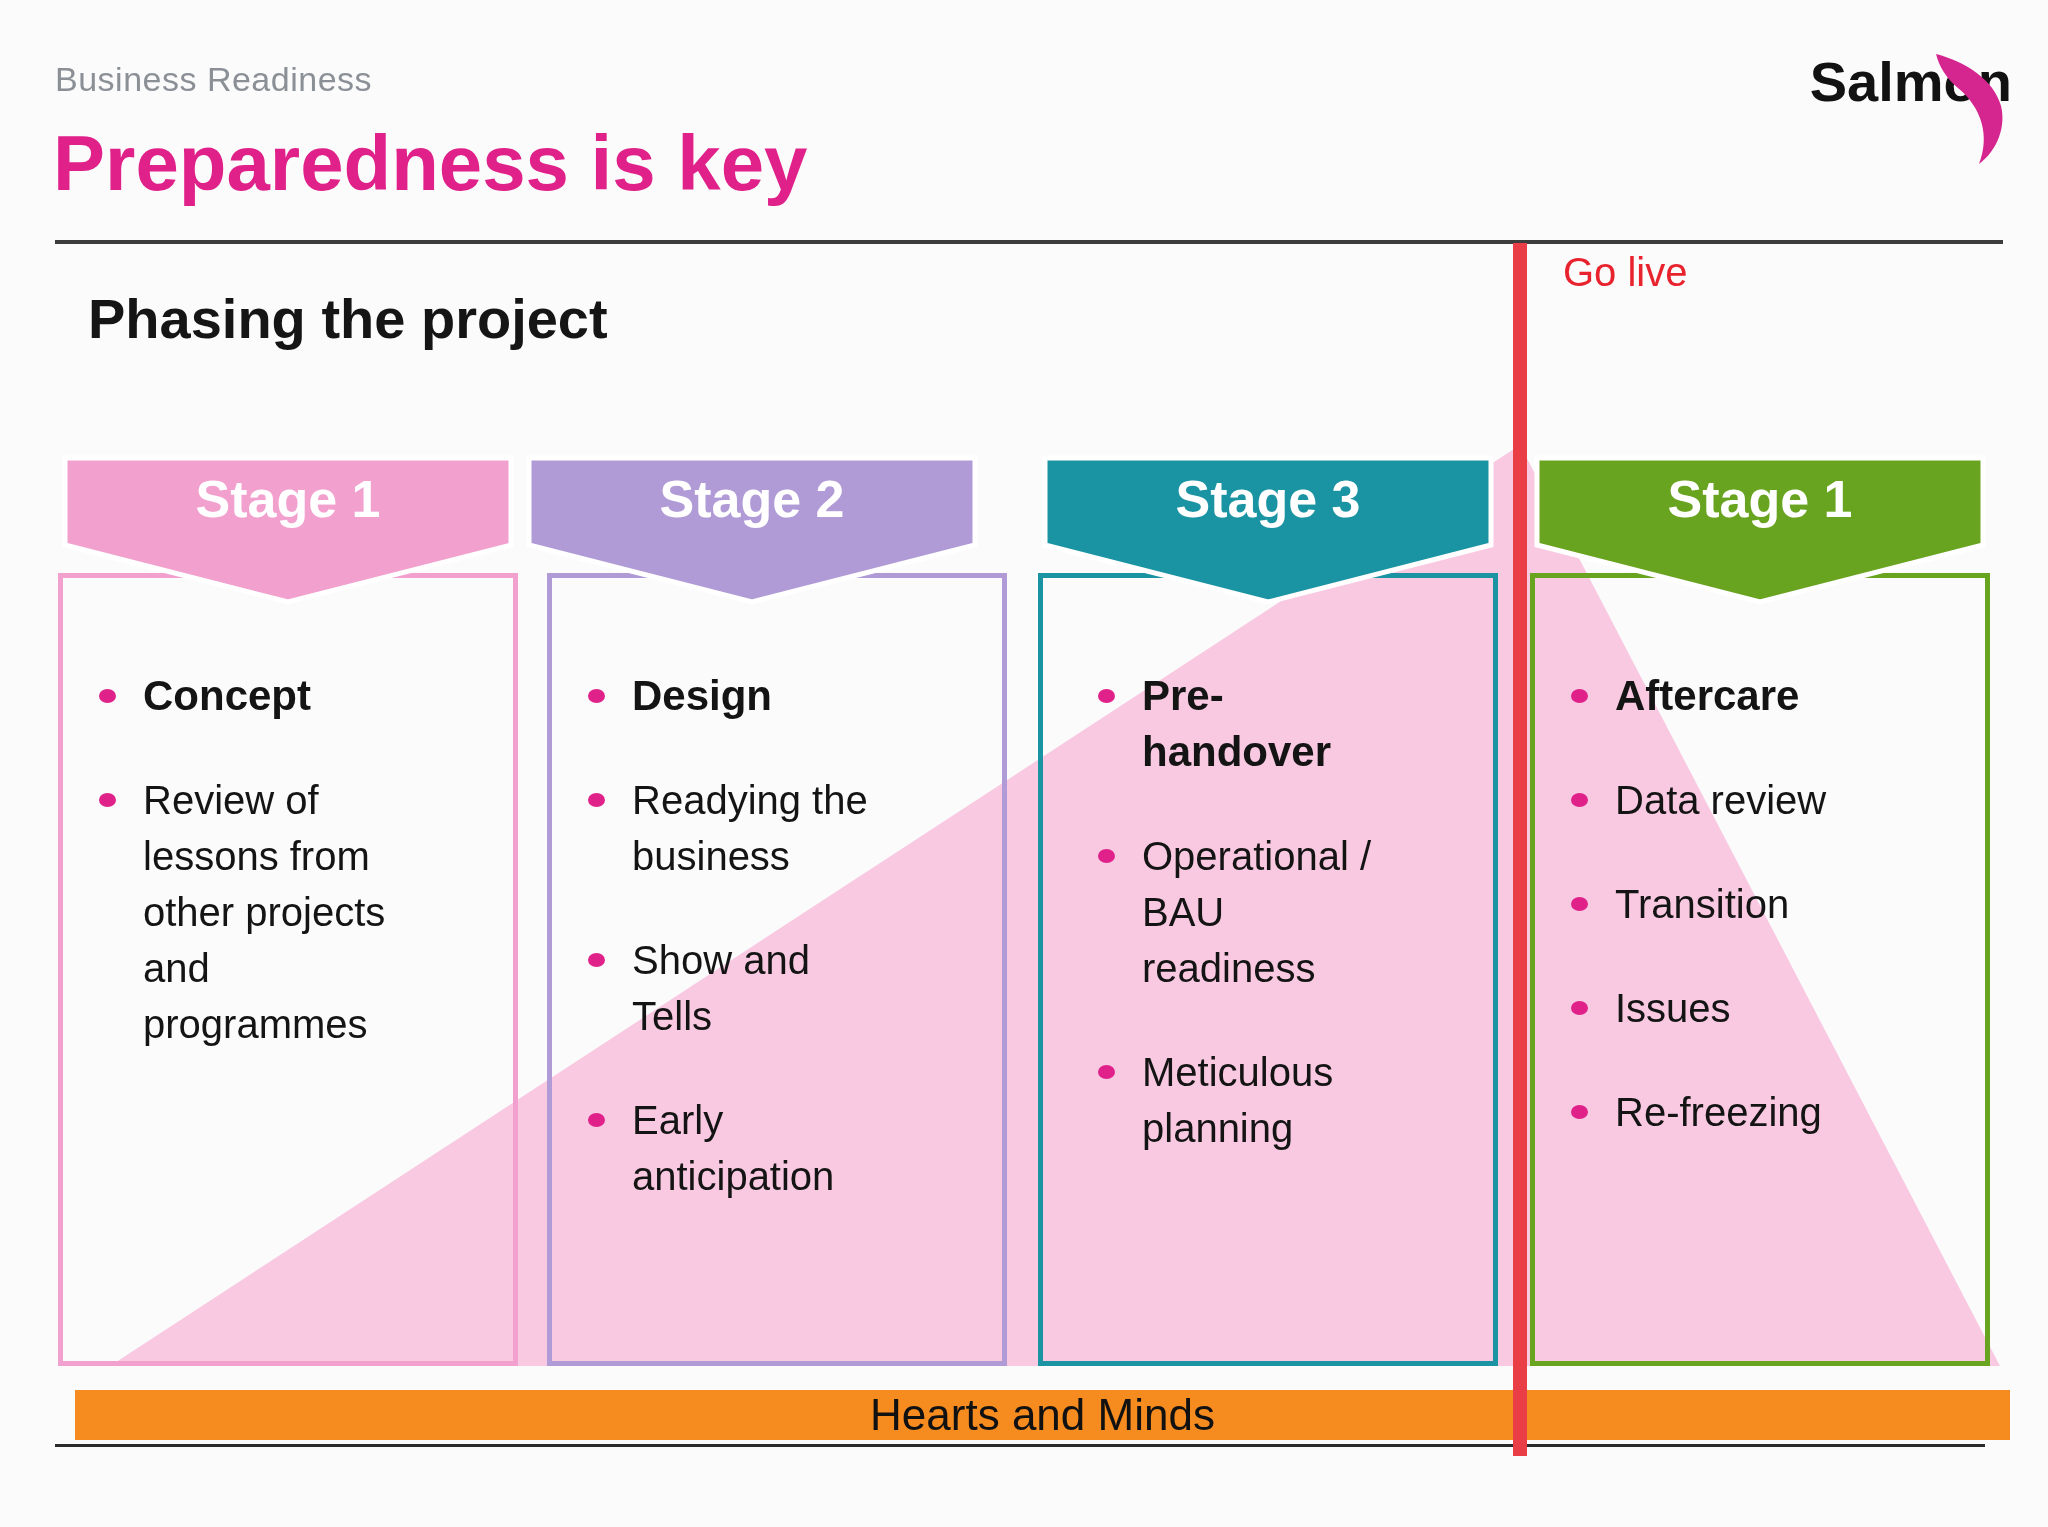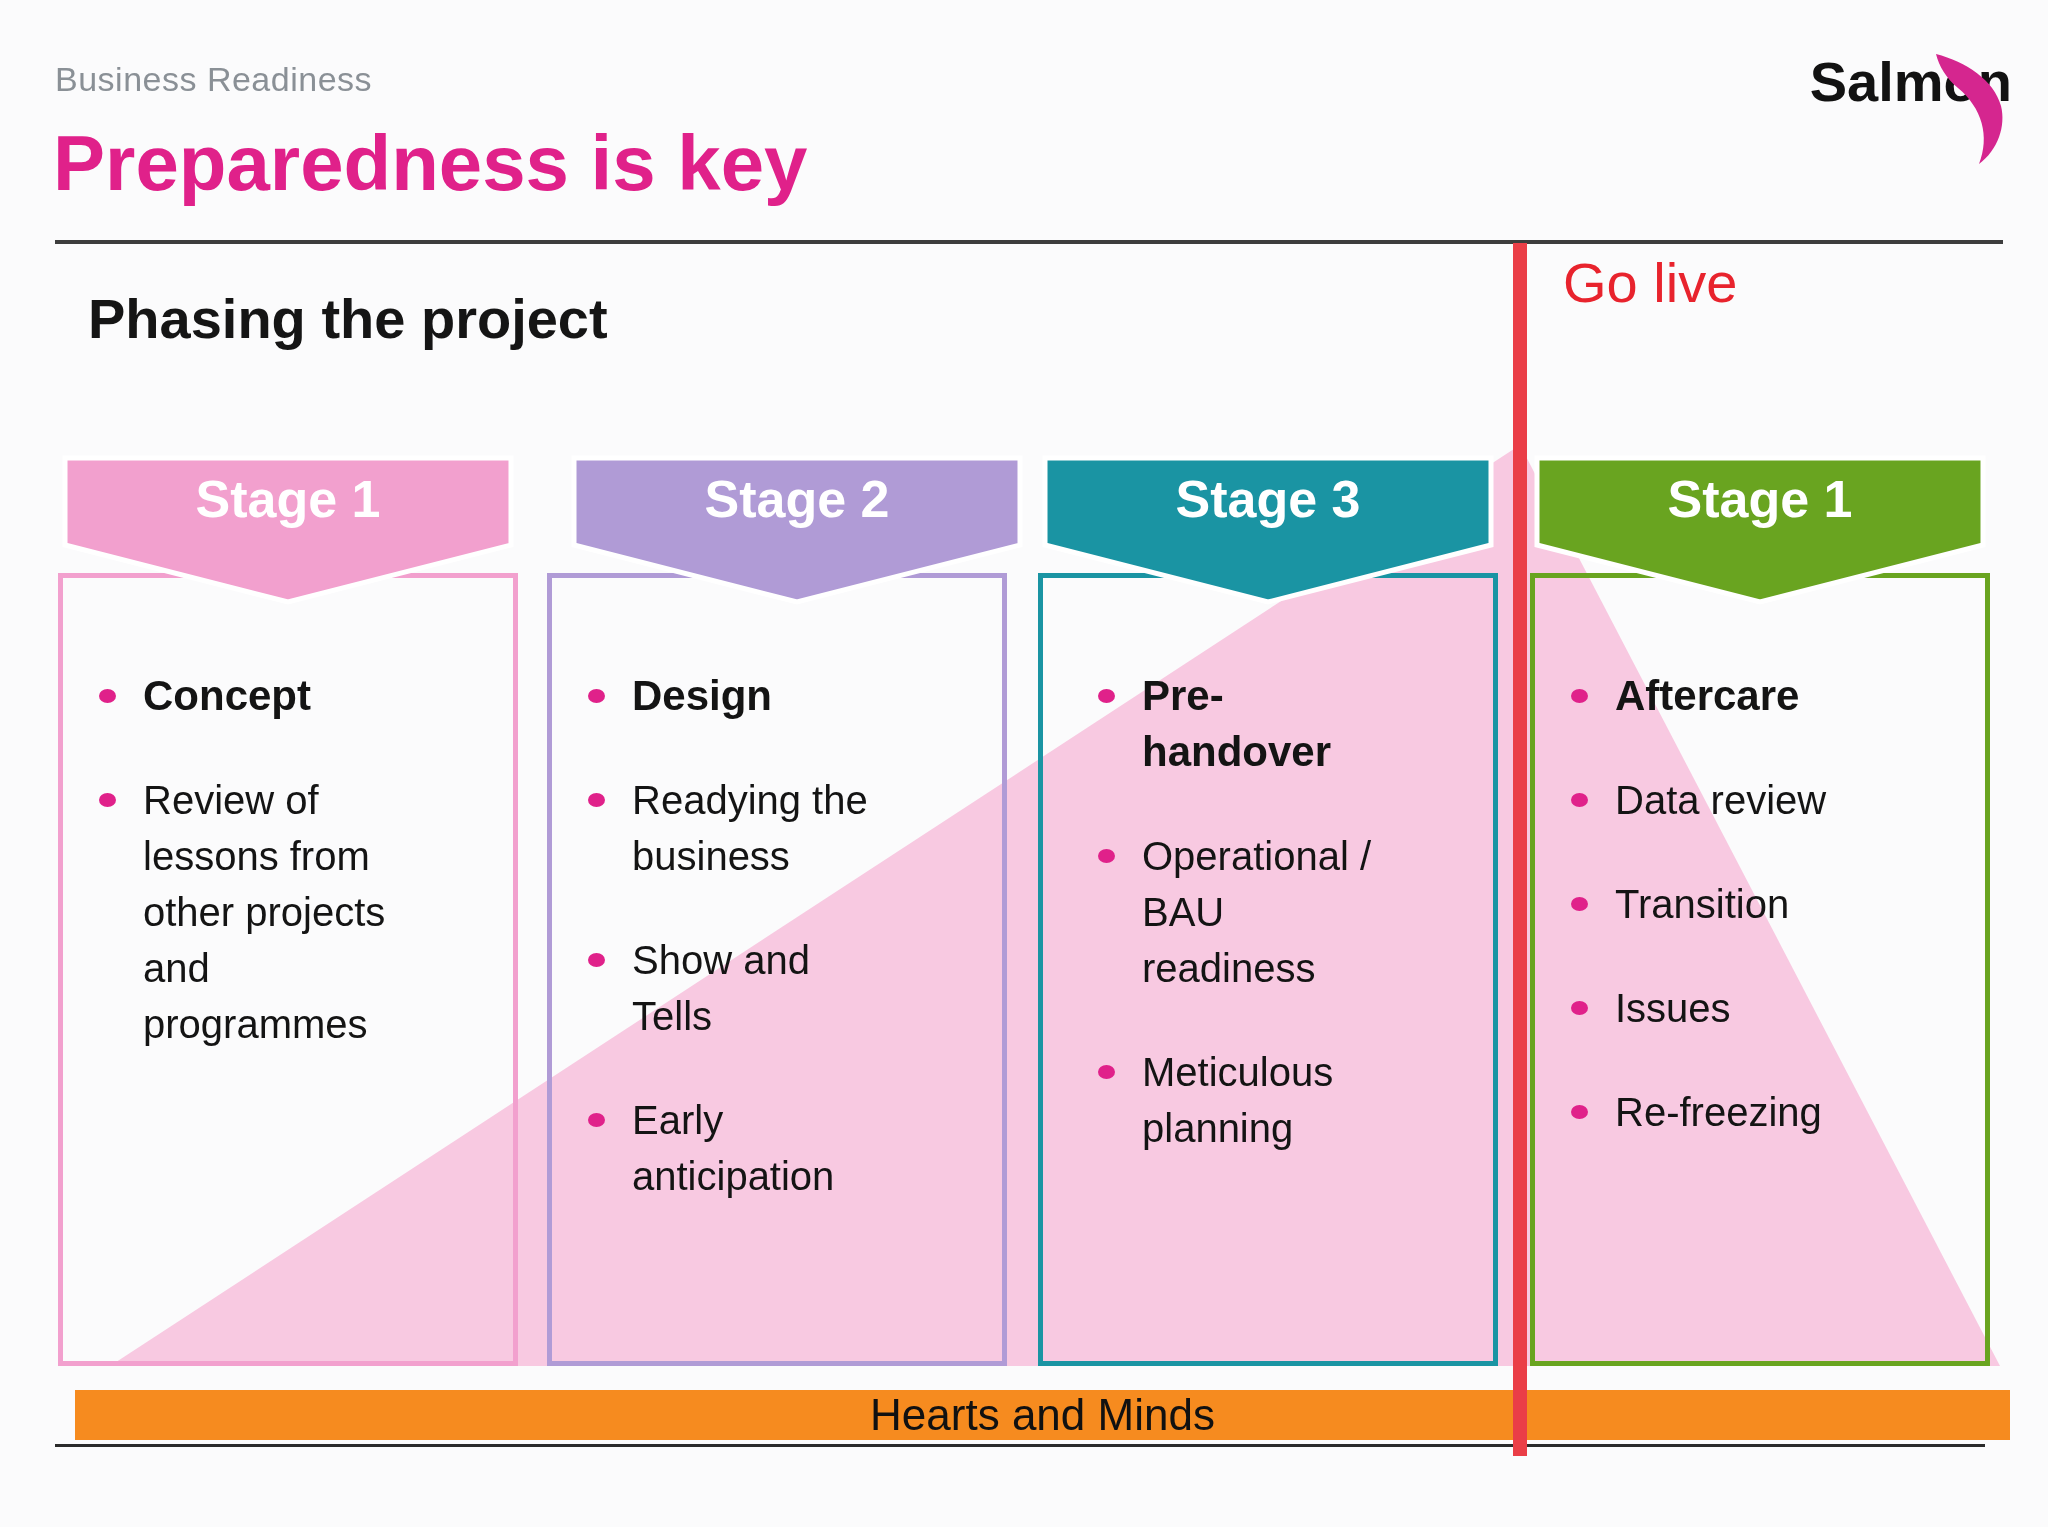--- a/index.html
+++ b/index.html
@@ -30,21 +30,21 @@
   }
   .rule-bottom{
     position:absolute;left:55px;top:1444px;width:1930px;height:3px;background:#2b2b2b;
   }
   .section-heading{
     position:absolute;left:88px;top:286px;
     font-size:56px;font-weight:700;color:#151515;
   }
   .go-live{
     position:absolute;left:1563px;top:250px;
-    font-size:56px;color:#e8232d;
+    font-size:40px;color:#e8232d;
   }
   .go-live-line{
     position:absolute;left:1513px;top:243px;width:14px;height:1213px;
     background:#ea3e47;z-index:6;
   }
   
   .ramp{position:absolute;left:0;top:0;width:2048px;height:1527px;z-index:1;}
   
   .stage-banner{position:absolute;top:455px;width:452px;height:150px;z-index:4;}
   .stage-banner svg{position:absolute;left:0;top:0;width:100%;height:100%;}
@@ -115,21 +115,21 @@
       <div class="stage-box" style="left: 58px; border-color: rgb(242, 160, 206);">
         <ul>
           <li class="head">Concept</li>
           <li>Review of
 lessons from
 other projects
 and
 programmes</li>
         </ul>
       </div>
-      <div class="stage-banner" style="left: 571px; text-decoration: underline;">
+      <div class="stage-banner" style="left: 526px; text-decoration: underline;">
         <svg viewBox="0 0 452 150">
           <polygon points="3,3 449,3 449,90 226,147 3,90" fill="#b09bd6" stroke="#ffffff" stroke-width="5"></polygon>
         </svg>
         <div class="lbl">Stage 2</div>
       </div>
       <div class="stage-box" style="left: 547px; border-color: rgb(176, 155, 214);">
         <ul>
           <li class="head">Design</li>
           <li>Readying the
 business</li>

